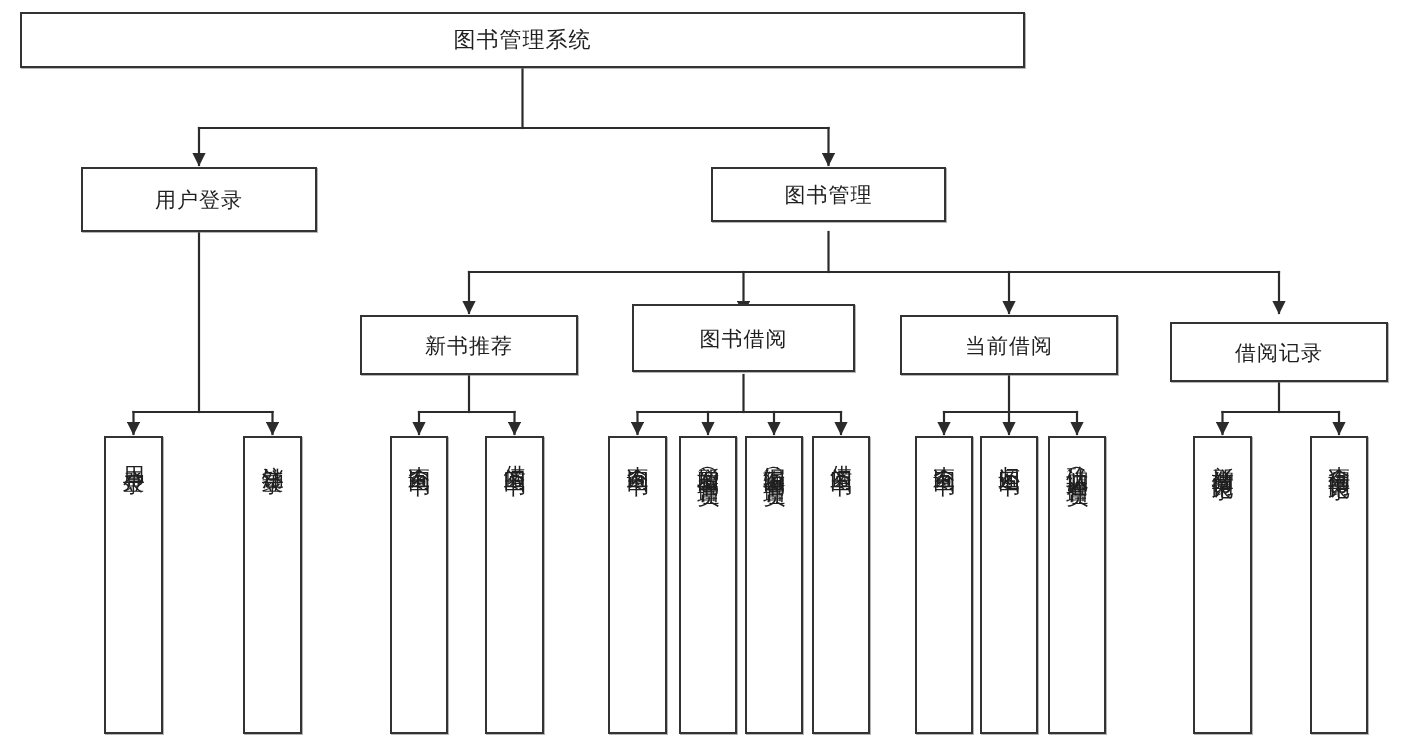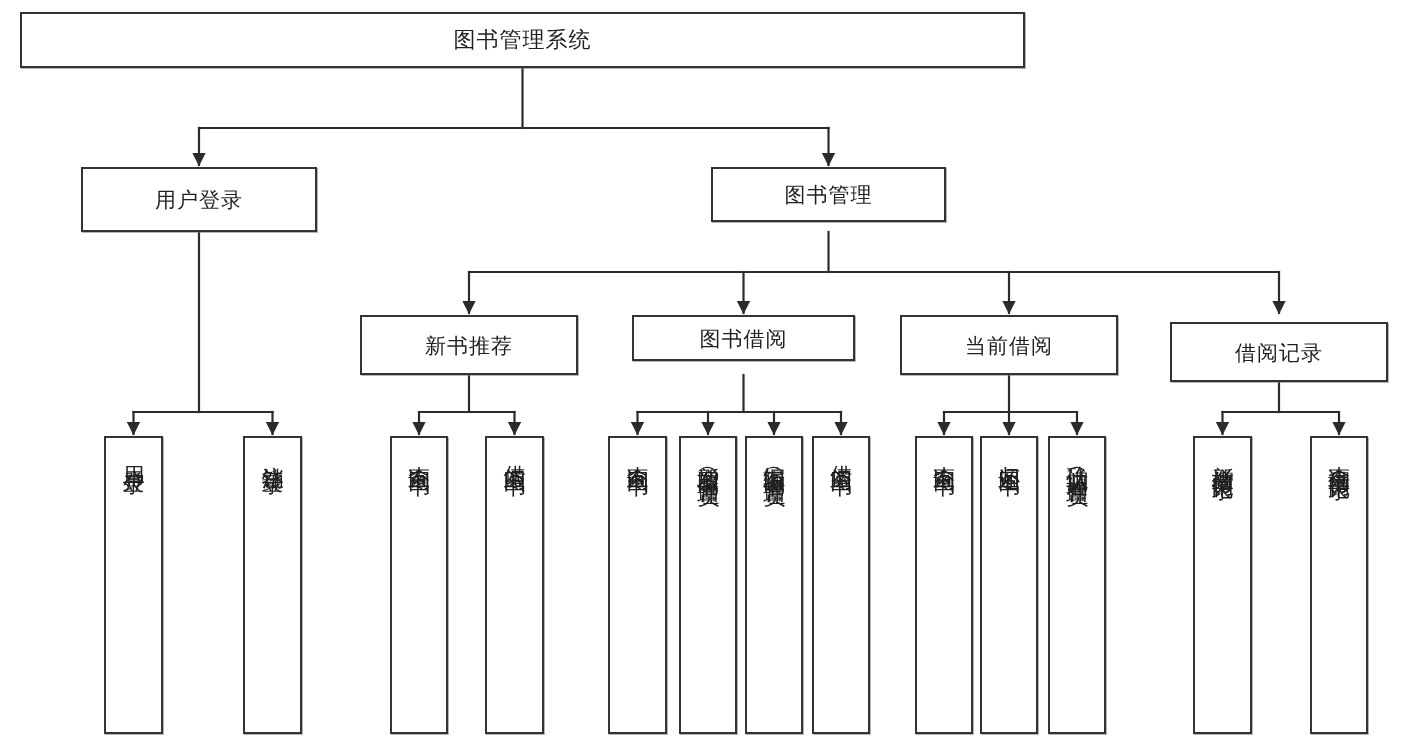--- a/index.html
+++ b/index.html
@@ -129,21 +129,21 @@
       </div>
       <div class="node branch horiz" style="left: 81px; top: 167px; width: 236px; height: 65px;">
         <span class="label">用户登录</span>
       </div>
       <div class="node branch horiz" style="left: 711px; top: 167px; width: 235px; height: 55px;">
         <span class="label">图书管理</span>
       </div>
       <div class="node branch horiz" style="left: 360px; top: 315px; width: 218px; height: 60px;">
         <span class="label">新书推荐</span>
       </div>
-      <div class="node branch horiz" style="left: 632px; top: 315px; width: 223px; height: 46px;">
+      <div class="node branch horiz" style="left: 632px; top: 304px; width: 223px; height: 68px;">
         <span class="label">图书借阅</span>
       </div>
       <div class="node branch horiz" style="left: 900px; top: 315px; width: 218px; height: 60px; text-align: center;">
         <span class="label">当前借阅</span>
       </div>
       <div class="node branch horiz" style="left: 1170px; top: 322px; width: 218px; height: 60px;">
         <span class="label">借阅记录</span>
       </div>
       <div class="node leaf" style="left: 104px; top: 436px; width: 59px; height: 298px;">
         <span class="label">用户登录</span>

